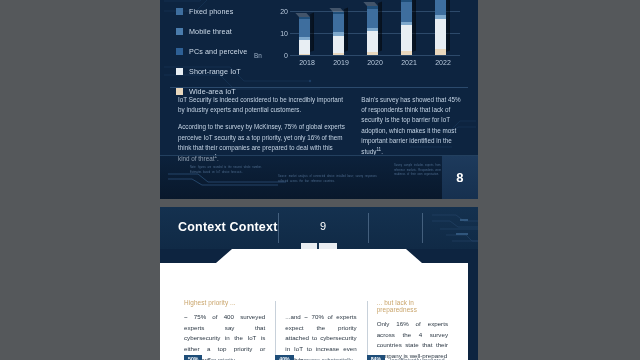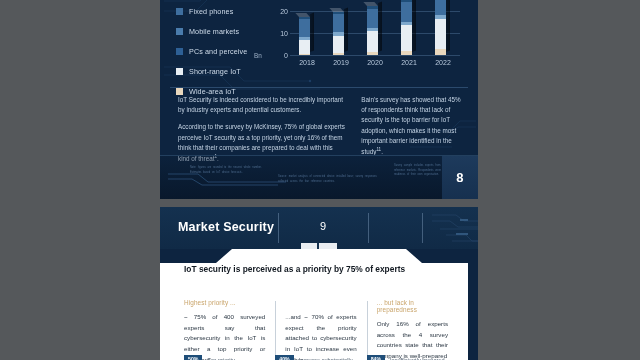--- a/index.html
+++ b/index.html
@@ -265,21 +265,21 @@
 
     <div class="s8-upper">
 
       <div class="legend">
         <div class="legend-row">
           <span class="legend-sw" style="background:#3f6f9f"></span>
           <span class="legend-label">Fixed phones</span>
         </div>
         <div class="legend-row">
           <span class="legend-sw" style="background:#4a7cac"></span>
-          <span class="legend-label">Mobile markets</span>
+          <span class="legend-label">Mobile threat</span>
         </div>
         <div class="legend-row">
           <span class="legend-sw" style="background:#2e6095"></span>
           <span class="legend-label">PCs and perceive</span>
         </div>
         <div class="legend-row">
           <span class="legend-sw" style="background:#e8eef3"></span>
           <span class="legend-label">Short-range IoT</span>
         </div>
         <div class="legend-row">
@@ -407,35 +407,34 @@
           <path d="M272 14 H290 L298 20 H318"></path>
           <path d="M280 22 H318"></path>
           <path d="M286 28 H306 L312 34 H318"></path>
           <path d="M292 34 H318"></path>
         </g>
         <g fill="#4a78a6">
           <rect x="300" y="12" width="8" height="2"></rect>
           <rect x="296" y="26" width="12" height="2"></rect>
         </g>
       </svg>
-      <div class="s9-title">Market Security</div>
+      <div class="s9-title">Context Context</div>
       <div class="vsep" style="left:118px"></div>
       <div class="vsep" style="left:208px"></div>
       <div class="vsep" style="left:262px"></div>
       <div class="s9-chapter">9</div>
     </div>
 
     <div class="s9-notch"></div>
     <div class="s9-notch-slit"></div>
 
     <div class="s9-white"></div>
     <div class="s9-rail"></div>
 
     <div class="s9-body">
-      <div class="s9-head">IoT security is perceived as a priority by 75% of experts</div>
     </div>
 
     <div class="s9-cols">
 
       <div class="s9-col">
         <div class="s9-kicker">Highest priority ...</div>
         <div class="s9-text">~ 75% of 400 surveyed experts say that cybersecurity in the IoT is either a top priority or important</div>
         <div class="s9-badge-row">
           <span class="s9-badge">50%</span>
           <span class="s9-badge-label">Top priority</span>

